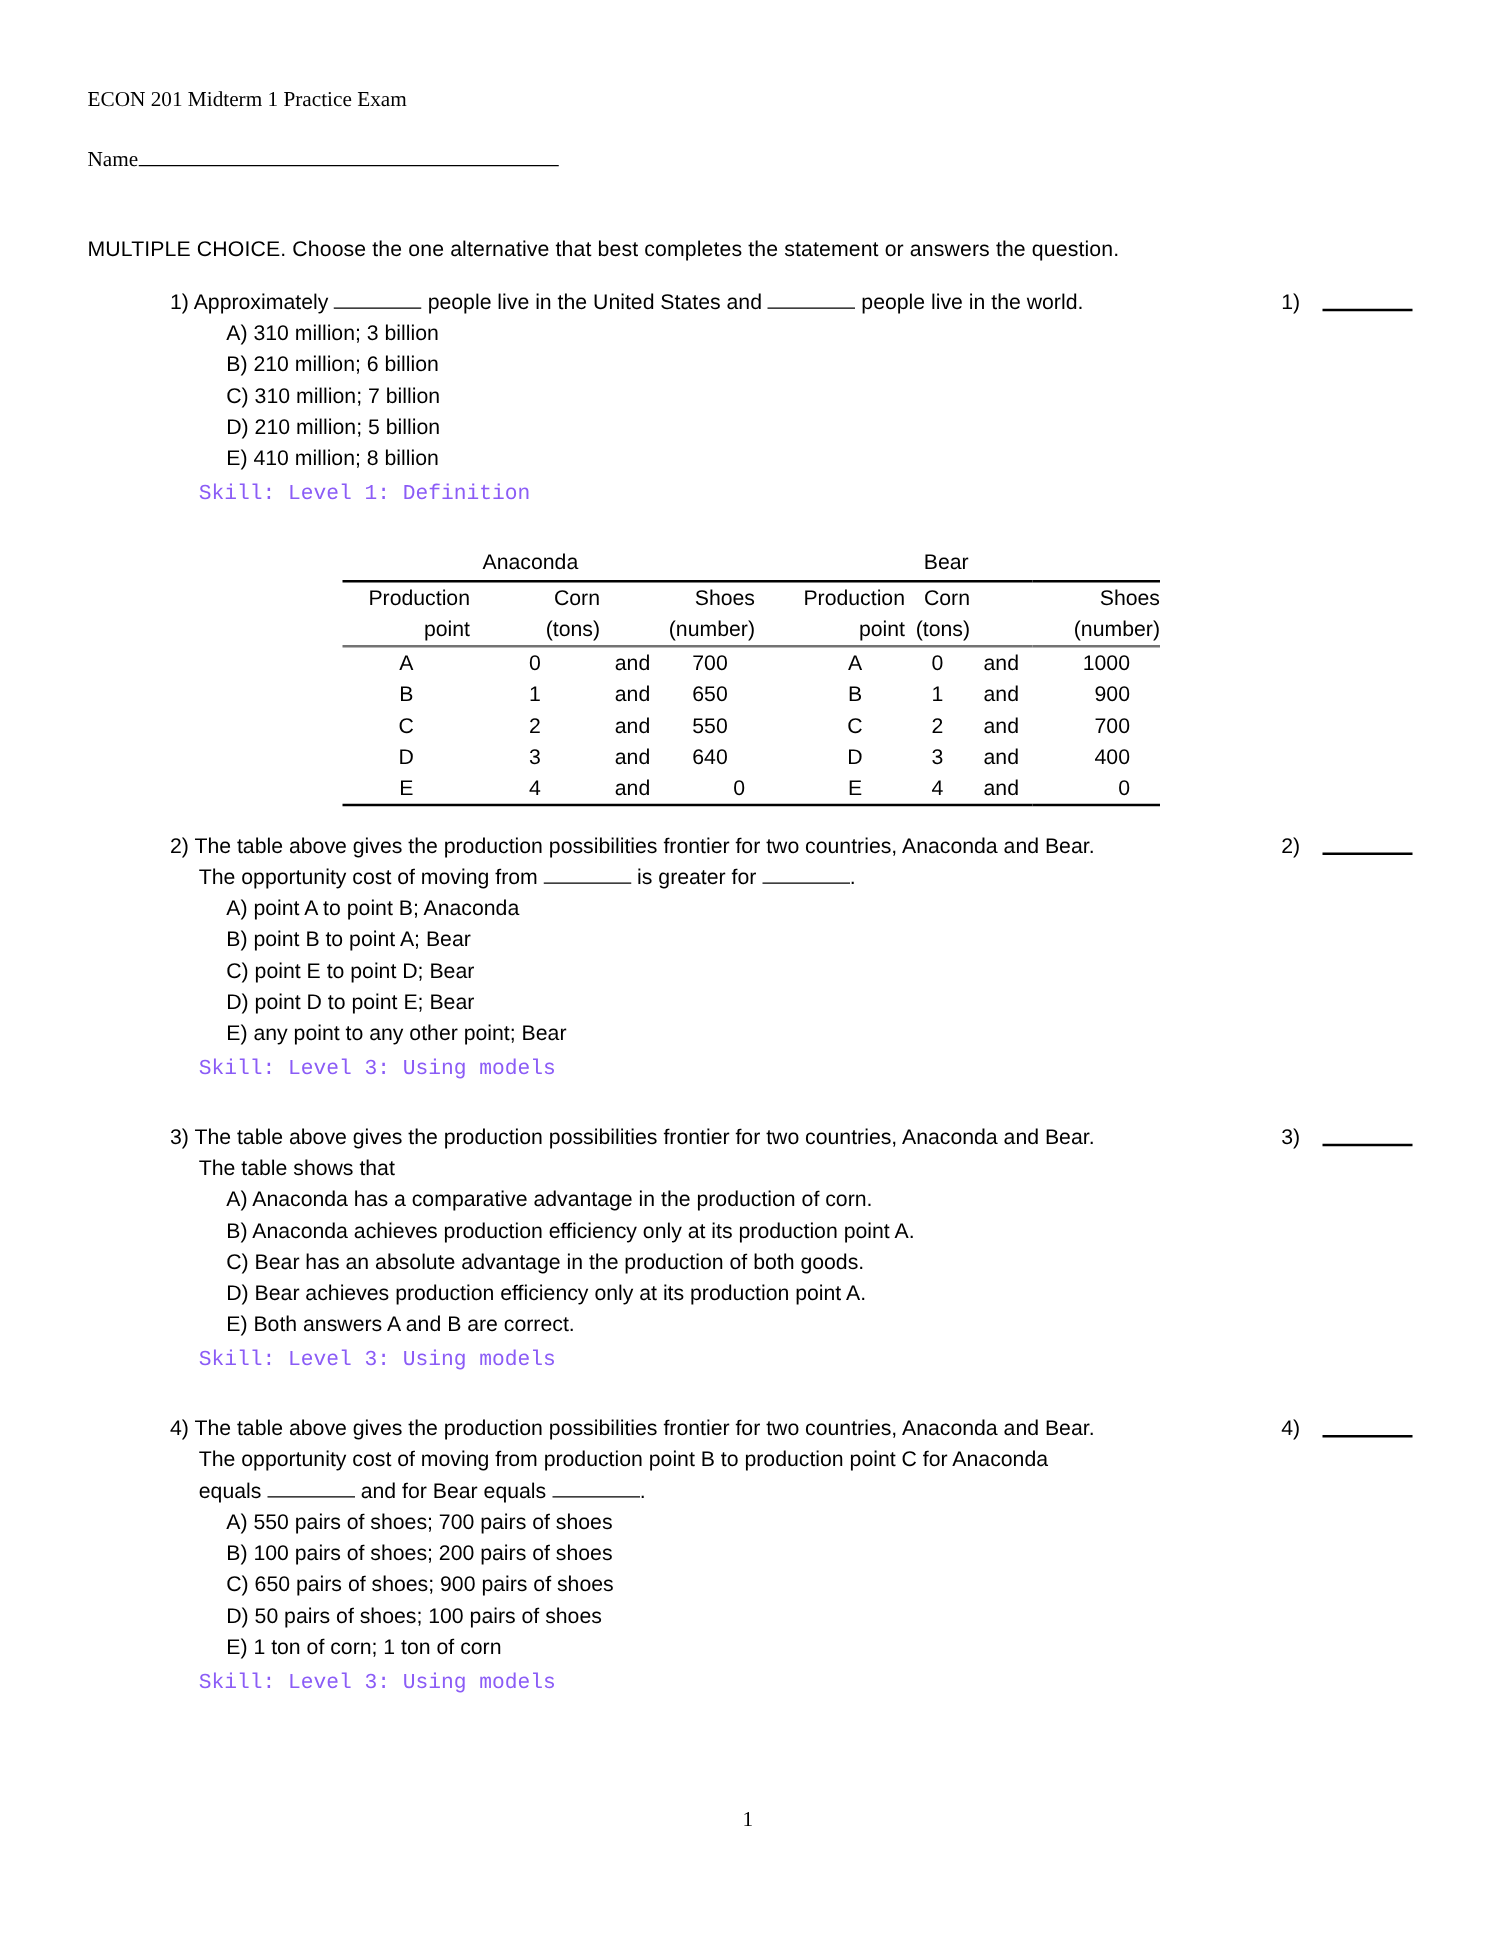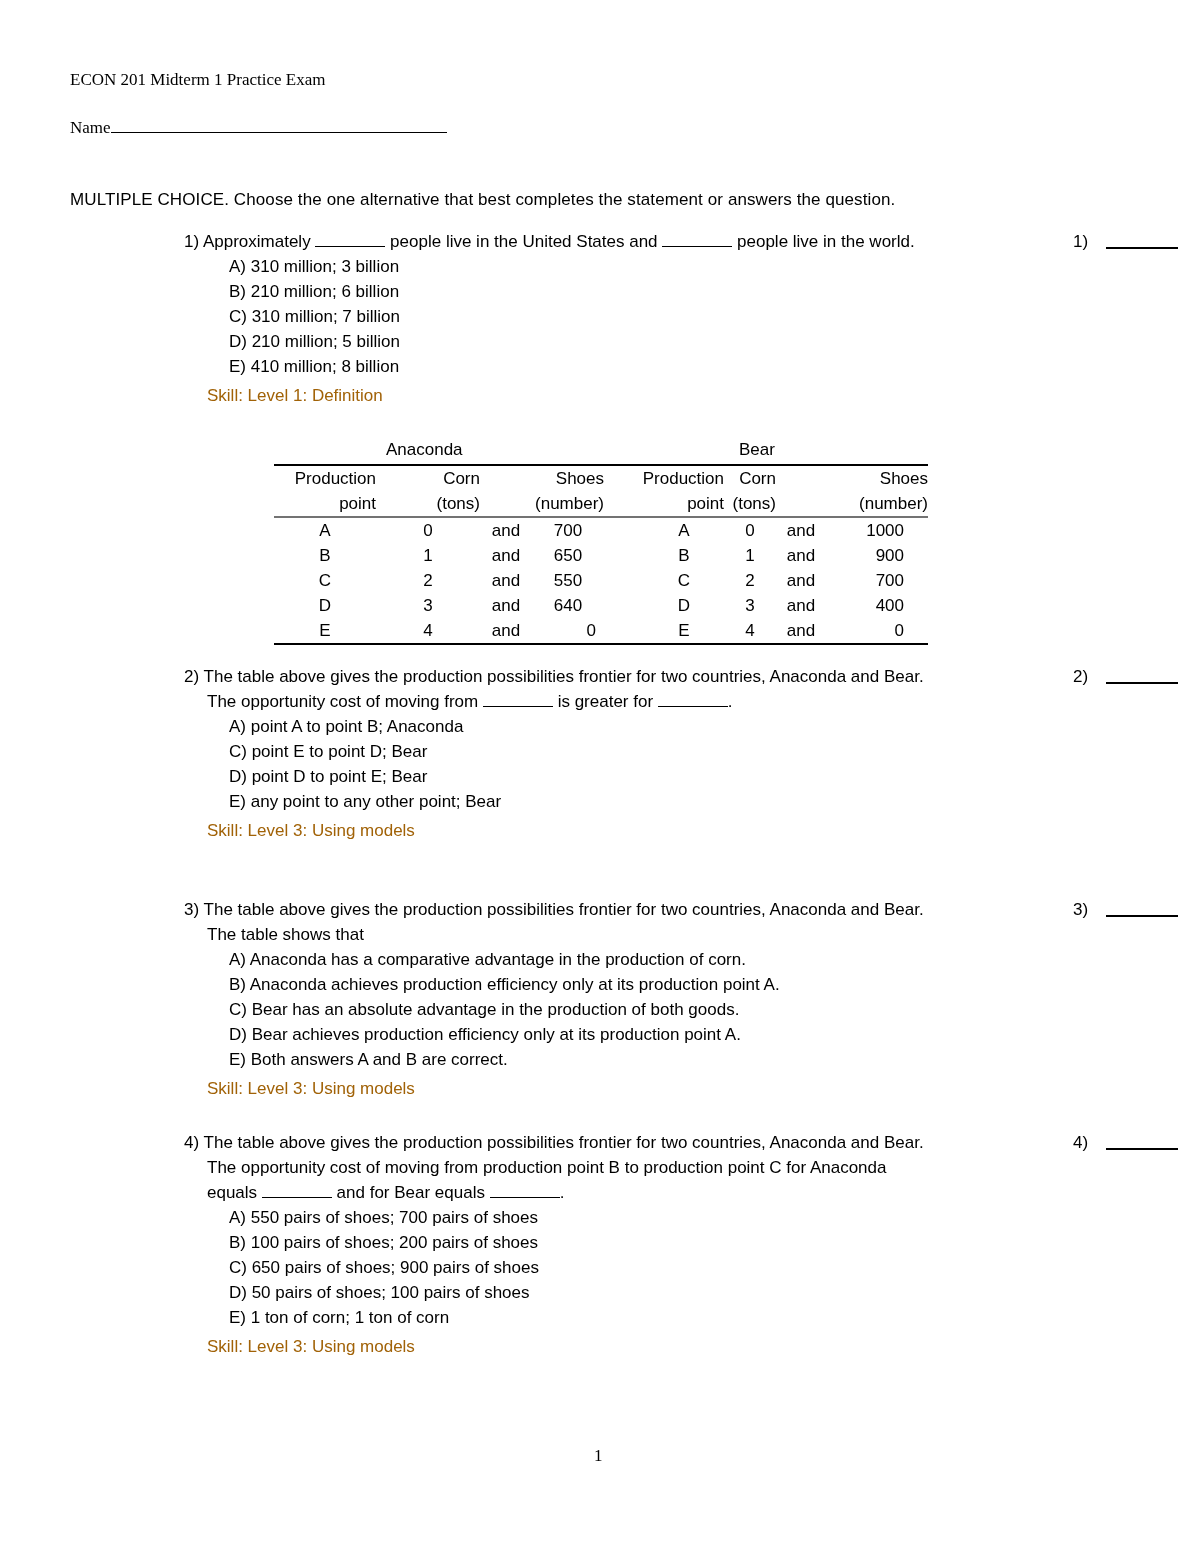--- a/index.html
+++ b/index.html
@@ -6,25 +6,25 @@
     body {
       width: 1200px; height: 1553px; position: relative; overflow: hidden;
       font-family: "Liberation Sans", sans-serif; color: #000; font-size: 17px;
     }
     .serif { font-family: "Liberation Serif", serif; }
     .abs { position: absolute; white-space: nowrap; }
     .title { left: 70px; top: 70px; font-size: 17px; }
     .name-line { left: 70px; top: 117px; font-size: 17px; }
     .name-line .ul { display: inline-block; width: 336px; border-bottom: 1px solid #000; height: 15px; vertical-align: baseline; }
     .instructions { left: 70px; top: 190px; font-size: 17px; letter-spacing: 0.1px; }
-    .q { position: absolute; left: 136px; width: 1000px; margin-left: 48px; }
+    .q { position: absolute; left: 136px; width: 1000px; }
     .q .line { height: 25px; line-height: 25px; white-space: nowrap; position: relative; }
     .q .indent { padding-left: 23px; }
     .q .opt { padding-left: 45px; }
-    .q .skill { padding-left: 23px; color: #a16207; margin-top: 4px; }
+    .q .skill { padding-left: 23px; color: #8b5cf6; margin-top: 4px; font-family: Liberation Mono, monospace; }
     .blank { display: inline-block; width: 70px; border-bottom: 1px solid #000; height: 16px; vertical-align: baseline; }
     .ans-num { position: absolute; left: 889px; top: 0; }
     .ans-line { position: absolute; left: 922px; top: 18px; width: 72px; border-bottom: 2px solid #000; }
 
     .pp-table { position: absolute; left: 274px; top: 438px; width: 654px; }
     .pp-table .heads { position: relative; height: 26px; }
     .pp-table .heads span { position: absolute; top: 2px; }
     .pp-table table { border-collapse: collapse; width: 654px; border-top: 2px solid #000; border-bottom: 2px solid #000; }
     .pp-table th { font-weight: normal; line-height: 25px; padding: 0; text-align: right; }
     .pp-table thead tr:last-child th { border-bottom: 2px solid #737373; }
@@ -159,20 +159,21 @@
     <span class="ans-num">2)</span>
     <span class="ans-line"></span>
   </div>
   <div class="line indent">
     <span>The opportunity cost of moving from</span>
     <span class="blank"></span>
     <span>is greater for</span>
     <span class="blank"></span><span>.</span>
   </div>
   <div class="line opt">A) point A to point B; Anaconda</div>
+  <div class="line opt">B) point B to point A; Bear</div>
   <div class="line opt">C) point E to point D; Bear</div>
   <div class="line opt">D) point D to point E; Bear</div>
   <div class="line opt">E) any point to any other point; Bear</div>
   <div class="line skill">Skill: Level 3: Using models</div>
 </div>
 
 <div class="q" style="top:897px;">
   <div class="line">
     <span>3)</span>
     <span>The table above gives the production possibilities frontier for two countries, Anaconda and Bear.</span>

